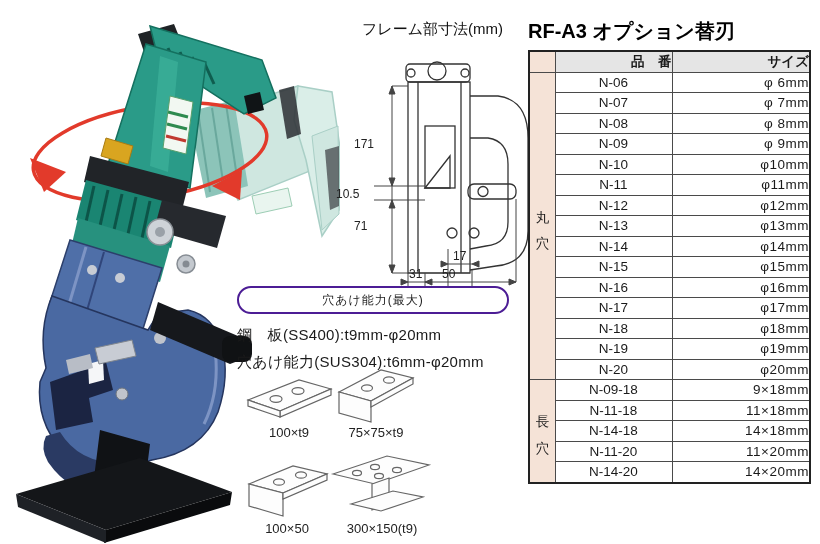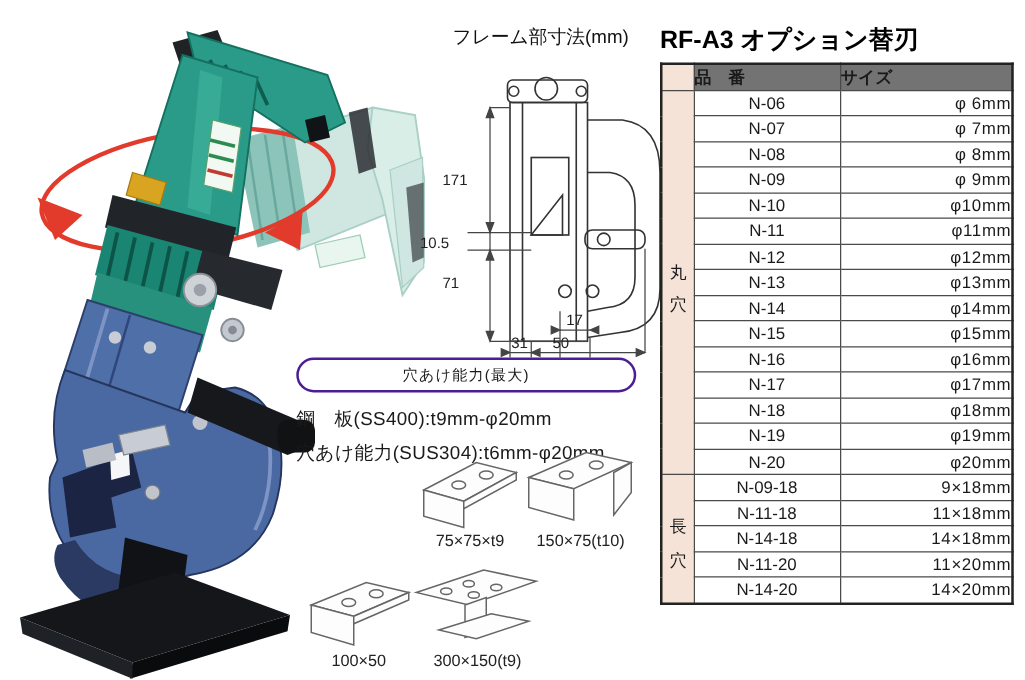--- a/index.html
+++ b/index.html
@@ -29,21 +29,21 @@
   
   .table-section{position:absolute;left:528px;top:18px;width:292px;}
   .table-title{font-size:20px;font-weight:bold;letter-spacing:0px;color:#000;white-space:nowrap;}
   table.blade-table{border-collapse:collapse;margin-top:5px;width:281px;
     border:2px solid #222;table-layout:fixed;}
   table.blade-table th,table.blade-table td{border:1px solid #4a4a4a;padding:0;
     height:19.5px;font-size:13.5px;line-height:1;}
   table.blade-table col.c-band{width:26px;}
   table.blade-table col.c-part{width:117px;}
   table.blade-table col.c-size{width:138px;}
-  th.hdr{background:#737373;font-weight:bold;font-size:13.5px;text-align:left;}
+  th.hdr{background:#e5e5e5;font-weight:bold;font-size:13.5px;text-align:right;}
   th.hdr-band{background:#f5e3d7;}
   td.band{background:#f5e3d7;text-align:center;vertical-align:middle;}
   td.band span{writing-mode:vertical-rl;letter-spacing:1.9em;font-size:13.5px;
     display:inline-block;}
   td.part{text-align:center;background:#fff;}
   td.size{text-align:right;padding-right:30px;background:#fff;letter-spacing:.5px;}
   .footnote{margin-top:8px;color:#d98b8b;font-size:10.5px;line-height:1.3;white-space:nowrap;}
   .footnote .fn-indent{padding-left:13px;}
 </style>
 </head>
@@ -193,43 +193,43 @@
     </svg>
   </div>
 
   <div class="capacity">
     <div class="capacity-pill">穴あけ能力(最大)</div>
     <div class="capacity-line first">鋼　板(SS400):t9mm-φ20mm</div>
     <div class="capacity-line">穴あけ能力(SUS304):t6mm-φ20mm</div>
   </div>
 
   <div class="shapes">
+    <div class="shape-fig" style="left:8px;top:18px;width:92px;">
+      <svg width="92" height="54" viewBox="0 0 92 54">
+        <g fill="#fdfdfd" stroke="#666" stroke-width="1.2">
+          <polygon points="5,30 56,10 88,19 37,41"></polygon>
+          <polygon points="37,41 88,19 88,25 37,47"></polygon>
+          <polygon points="5,30 37,41 37,47 5,36"></polygon>
+          <ellipse cx="33" cy="29" rx="6" ry="3.4"></ellipse>
+          <ellipse cx="55" cy="21" rx="6" ry="3.4"></ellipse>
+        </g>
+      </svg>
+      <div class="shape-label">100×t9</div>
+    </div>
     <div class="shape-fig" style="left:98px;top:8px;width:86px;">
       <svg width="86" height="64" viewBox="0 0 86 64">
         <g fill="#fdfdfd" stroke="#666" stroke-width="1.2">
           <polygon points="6,32 48,10 80,18 38,41"></polygon>
           <polygon points="6,32 38,41 38,62 6,53"></polygon>
           <polygon points="38,41 80,18 80,24 38,47"></polygon>
           <ellipse cx="34" cy="28" rx="5.5" ry="3.2"></ellipse>
           <ellipse cx="56" cy="20" rx="5.5" ry="3.2"></ellipse>
         </g>
       </svg>
       <div class="shape-label">75×75×t9</div>
-    </div>
-    <div class="shape-fig" style="left:182px;top:2px;width:95px;">
-      <svg width="95" height="70" viewBox="0 0 95 70">
-        <g fill="#fdfdfd" stroke="#666" stroke-width="1.2">
-          <polygon points="6,28 52,8 88,16 42,37"></polygon>
-          <polygon points="6,28 42,37 42,62 6,52"></polygon>
-          <polygon points="88,16 88,40 74,58 74,24"></polygon>
-          <ellipse cx="36" cy="26" rx="5.5" ry="3.2"></ellipse>
-          <ellipse cx="60" cy="18" rx="5.5" ry="3.2"></ellipse>
-        </g>
-      </svg>
-      <div class="shape-label">150×75(t10)</div>
     </div>
     <div class="shape-fig" style="left:8px;top:106px;width:88px;">
       <svg width="88" height="62" viewBox="0 0 88 62">
         <g fill="#fdfdfd" stroke="#666" stroke-width="1.2">
           <polygon points="6,26 50,8 84,16 40,35"></polygon>
           <polygon points="6,26 40,35 40,58 6,48"></polygon>
           <polygon points="40,35 84,16 84,22 40,41"></polygon>
           <ellipse cx="36" cy="24" rx="5.5" ry="3.2"></ellipse>
           <ellipse cx="58" cy="17" rx="5.5" ry="3.2"></ellipse>
         </g>

